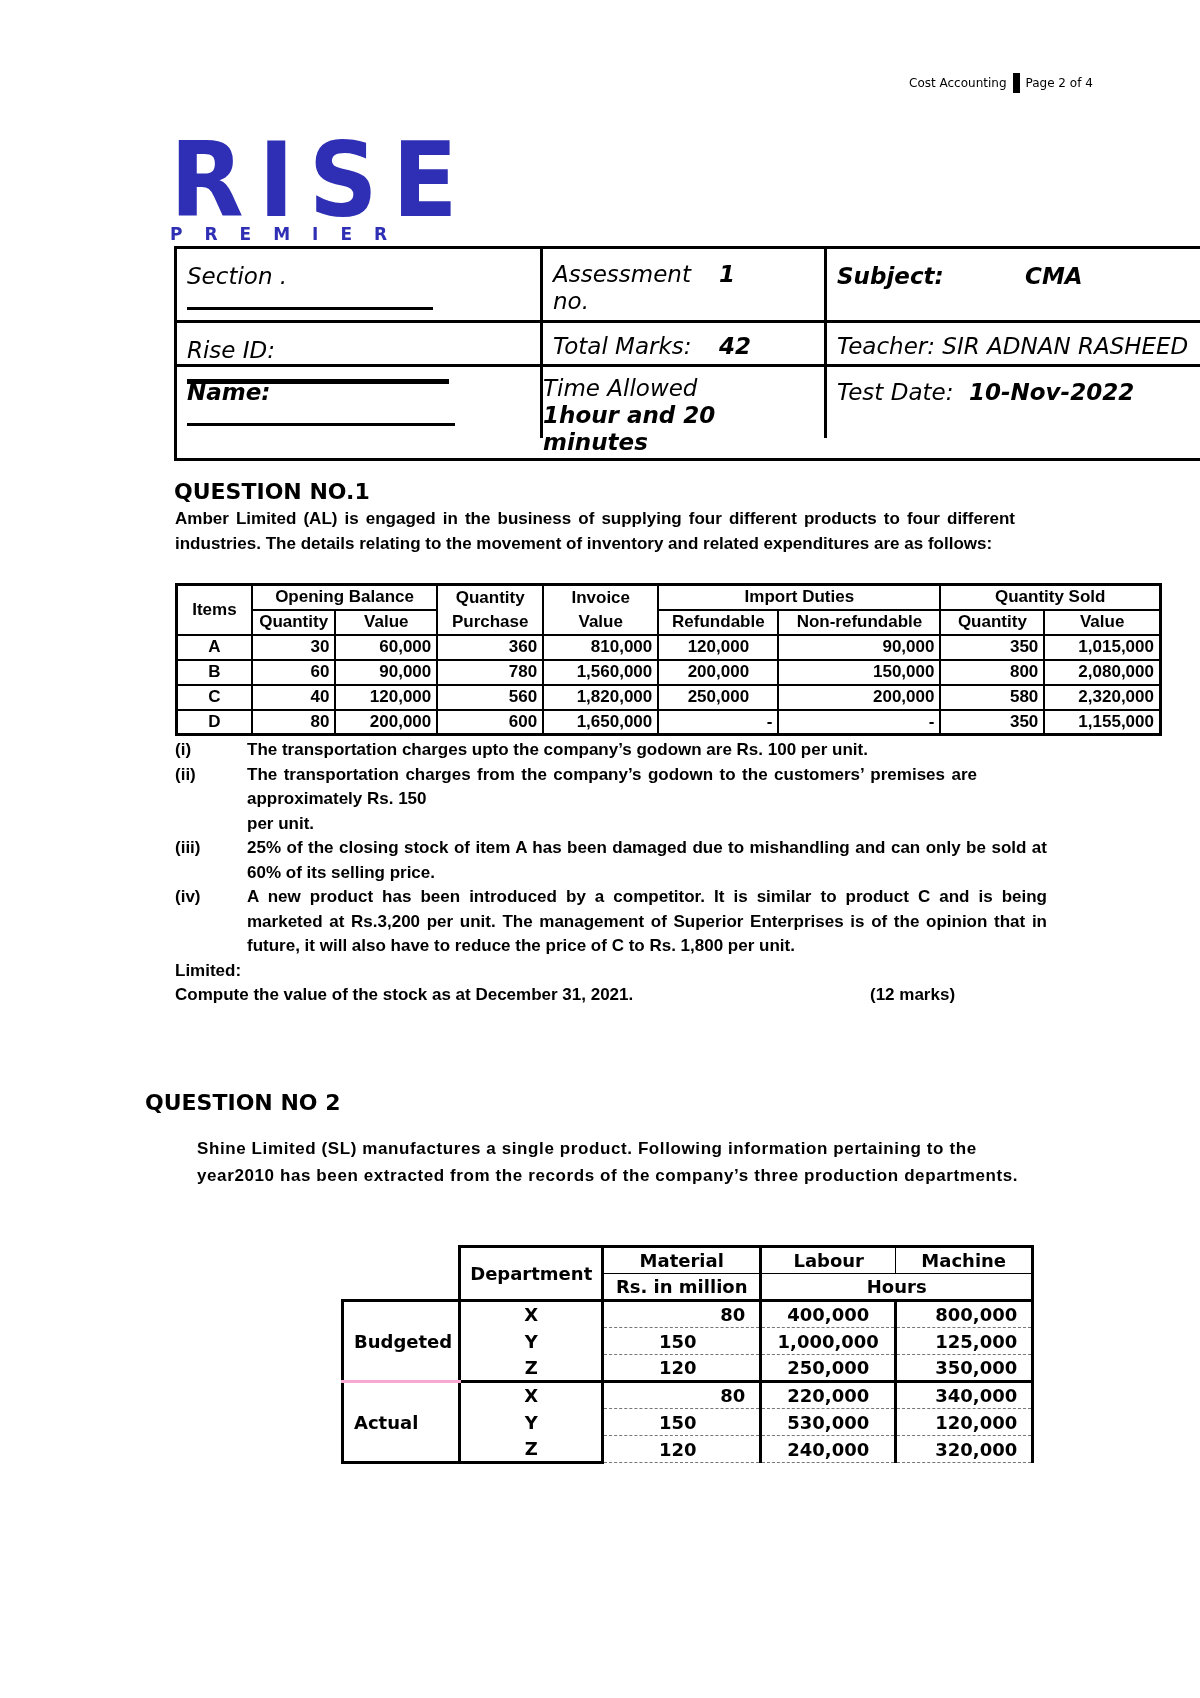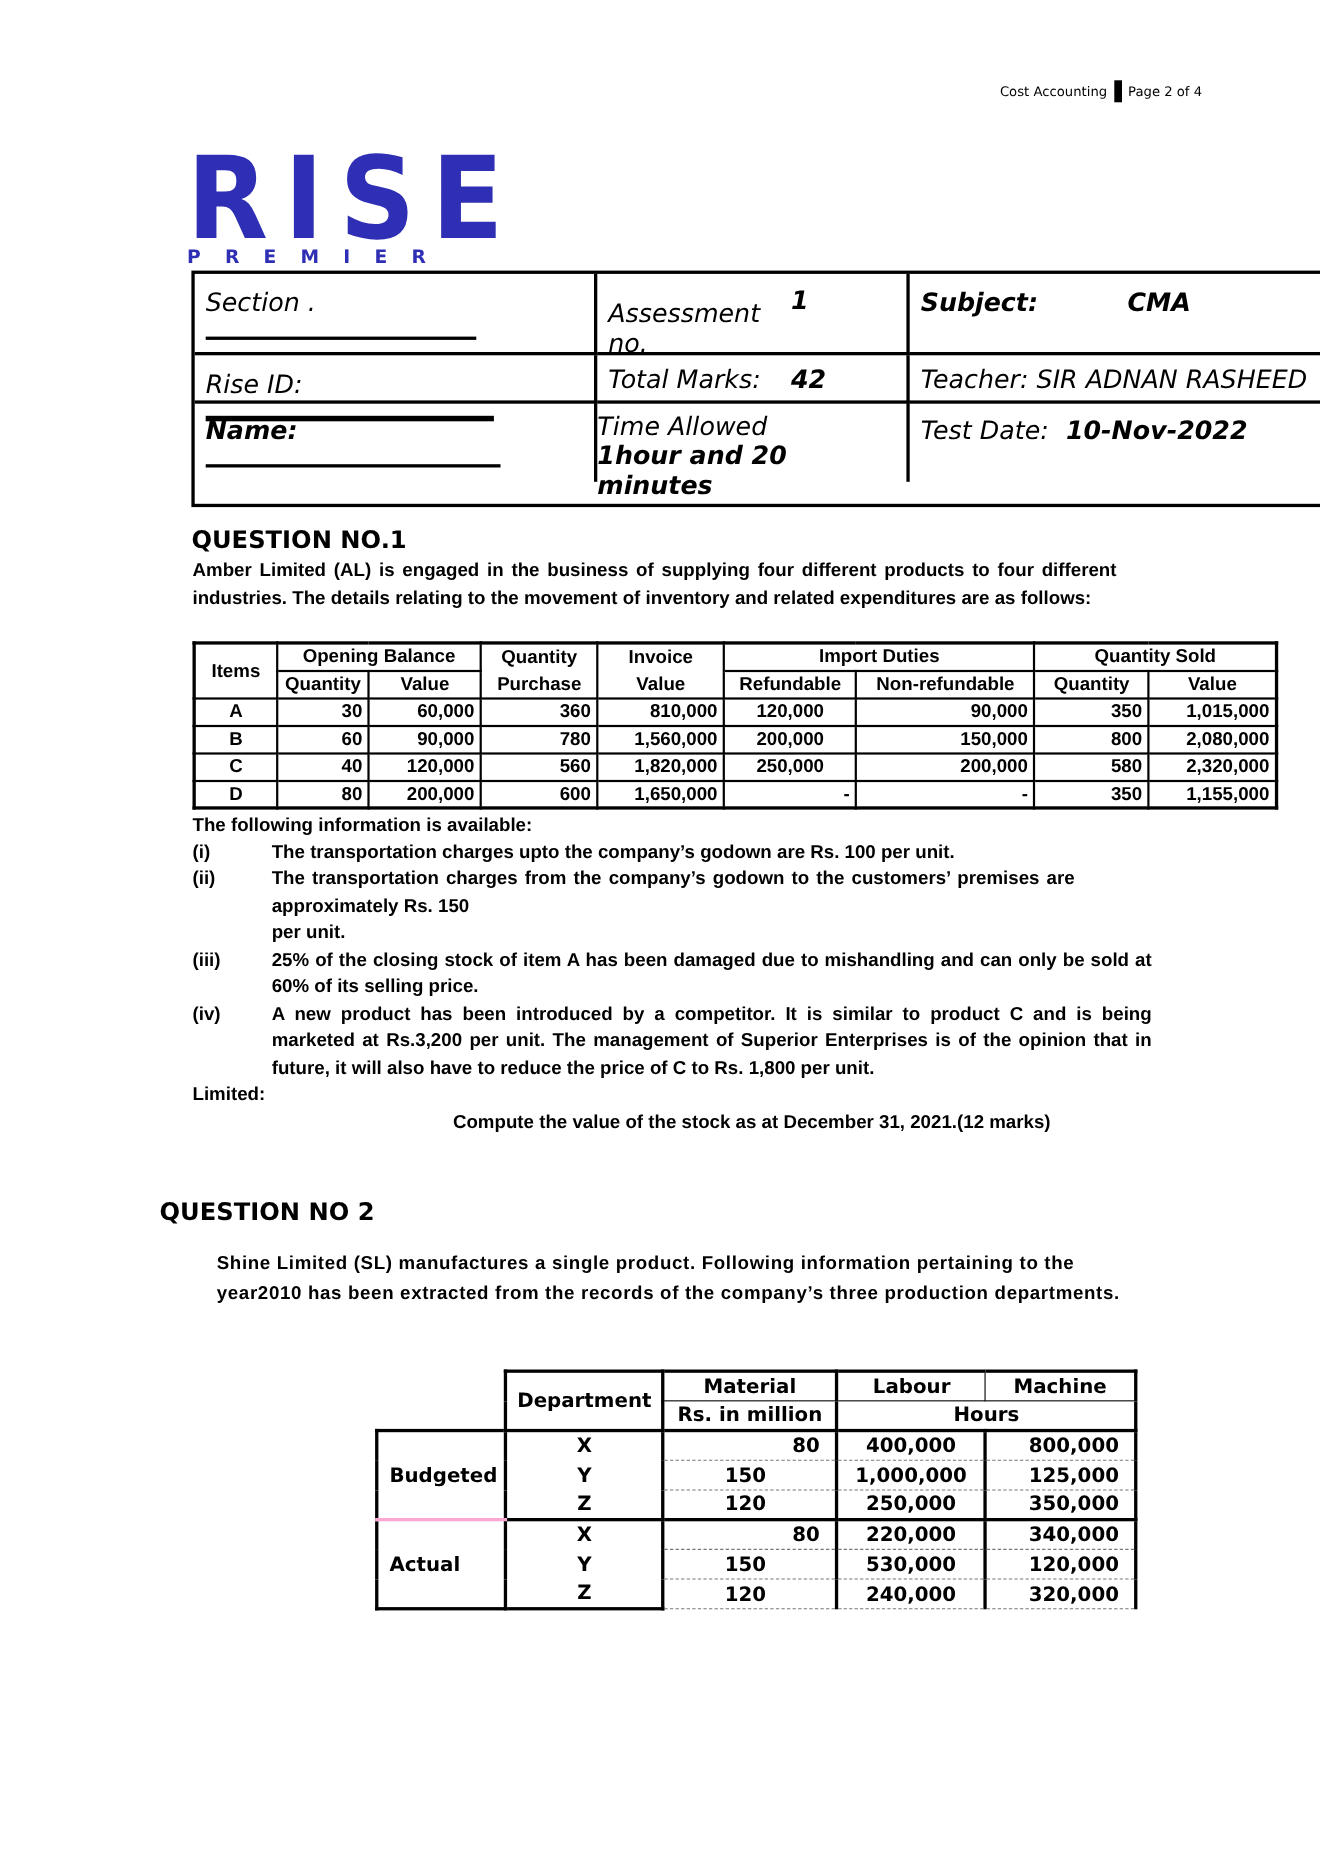--- a/index.html
+++ b/index.html
@@ -61,21 +61,21 @@
 
 <div class="logo">
   <div class="rise">RISE</div>
   <div class="premier">PREMIER</div>
 </div>
 
 <div class="info">
   <div class="c">
     <span>Section .</span><span class="line" style="width:246px"></span>
   </div>
-  <div class="c" style="line-height:27px;padding-top:24px;">
+  <div class="c" style="line-height:27px;padding-top:12px;">
     <span style="display:inline-block;width:170px;">Assessment no.</span>
     <span class="b" style="position:absolute;left:176px;top:12px;">1</span>
   </div>
   <div class="c col3">
     <span class="b">Subject:</span>
     <span class="b" style="position:absolute;left:198px;">CMA</span>
   </div>
 
   <div class="c" style="">
     <span>Rise ID:</span> <span class="line" style="width:262px;border-bottom-width:5px;"></span>
@@ -166,21 +166,20 @@
     <td>1,650,000</td>
     <td>-</td>
     <td>-</td>
     <td>350</td>
     <td>1,155,000</td>
   </tr>
 </tbody>
   </table>
 
 <div class="list" style="top:738px;">
-  <div>The following information is available:</div>
   <div class="li">
     <span class="n">(i)</span>
     <span class="tx">The transportation charges upto the company’s godown are Rs. 100 per unit.</span>
   </div>
   <div class="li">
     <span class="n">(ii)</span>
     <span class="tx" style="width:730px;">The transportation charges from the company’s godown to the customers’ premises are approximately Rs. 150</span>
   </div>
   <div class="li">
     <span class="n"></span>
@@ -188,21 +187,21 @@
   </div>
   <div class="li">
     <span class="n">(iii)</span>
     <span class="tx">25% of the closing stock of item A has been damaged due to mishandling and can only be sold at 60% of its selling price.</span>
   </div>
   <div class="li">
     <span class="n">(iv)</span>
     <span class="tx">A new product has been introduced by a competitor. It is similar to product C and is being marketed at Rs.3,200 per unit. The management of Superior Enterprises is of the opinion that in future, it will also have to reduce the price of C to Rs. 1,800 per unit.</span>
   </div>
   <div>Limited:</div>
-  <div style="display:flex;text-align:right;">
+  <div style="display:flex;">
     <span style="width:695px;">Compute the value of the stock as at December 31, 2021.</span>
     <span>(12 marks)</span>
   </div>
 </div>
 
 <div class="q2title">QUESTION NO 2</div>
 <div class="para" style="left:197px;top:1136px;letter-spacing:0.6px;">Shine Limited (SL) manufactures a single product. Following information pertaining to the</div>
 <div class="para" style="left:197px;top:1163px;letter-spacing:0.6px;">year2010 has been extracted from the records of the company’s three production departments.</div>
 
 <table class="t2">

